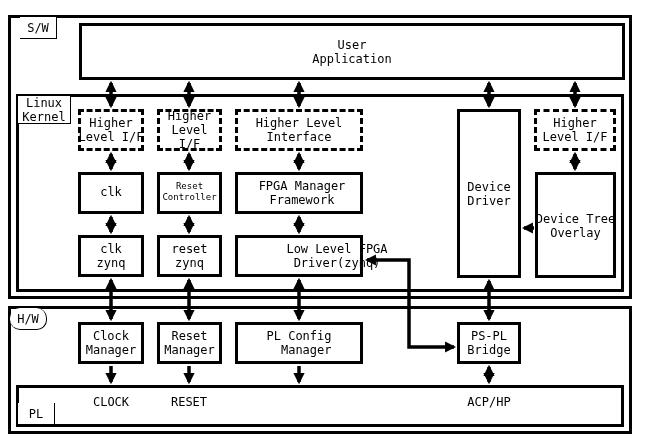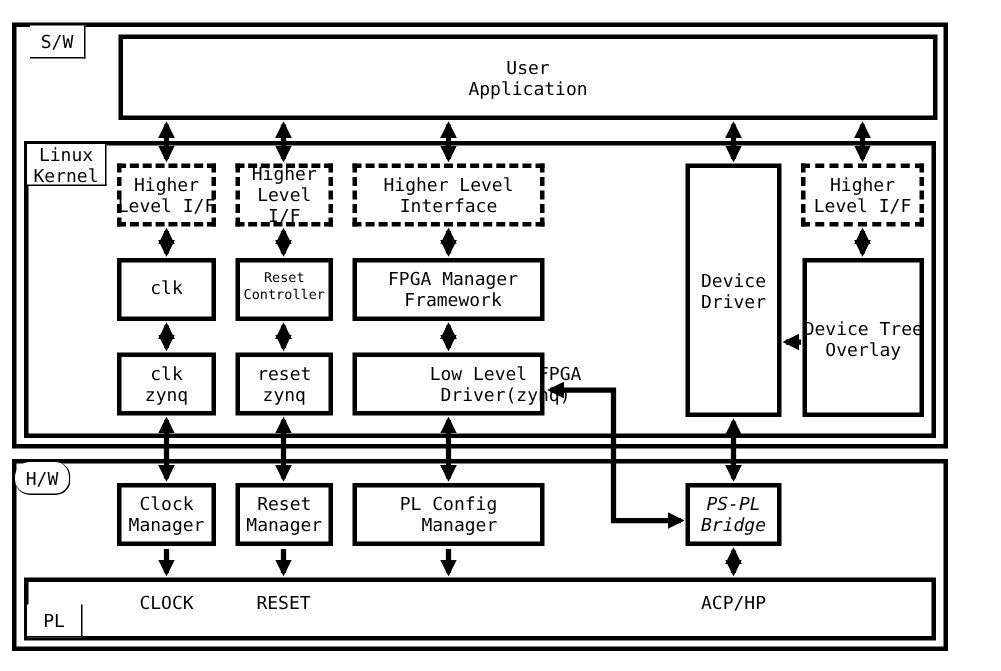--- a/index.html
+++ b/index.html
@@ -85,21 +85,21 @@
 
 <div class="box" style="left:157px;top:322px;width:65px;height:42px;"></div>
 <div class="txt" style="left:157px;top:322px;width:65px;height:42px;">Reset
 Manager</div>
 
 <div class="box" style="left:235px;top:322px;width:128px;height:42px;"></div>
 <div class="txt" style="left:235px;top:322px;width:128px;height:42px;text-align:right;">PL Config
 Manager</div>
 
 <div class="box" style="left:457px;top:322px;width:64px;height:42px;"></div>
-<div class="txt" style="left:457px;top:322px;width:64px;height:42px;font-style:italic;">PS-PL
+<div class="txt" style="left:457px;top:322px;width:64px;height:42px;">PS-PL
 Bridge</div>
 
 <div class="box" style="left:16px;top:385px;width:608px;height:42px;"></div>
 <div class="lbl" style="left:18px;top:387px;width:37px;height:22px;margin-top:16px;">PL</div>
 <div class="txt" style="left:78px;top:394px;width:66px;height:16px;">CLOCK</div>
 <div class="txt" style="left:154px;top:394px;width:70px;height:16px;">RESET</div>
 <div class="txt" style="left:457px;top:394px;width:64px;height:16px;">ACP/HP</div>
 
 <svg class="wires" viewBox="0 0 667 447">
   <defs>

